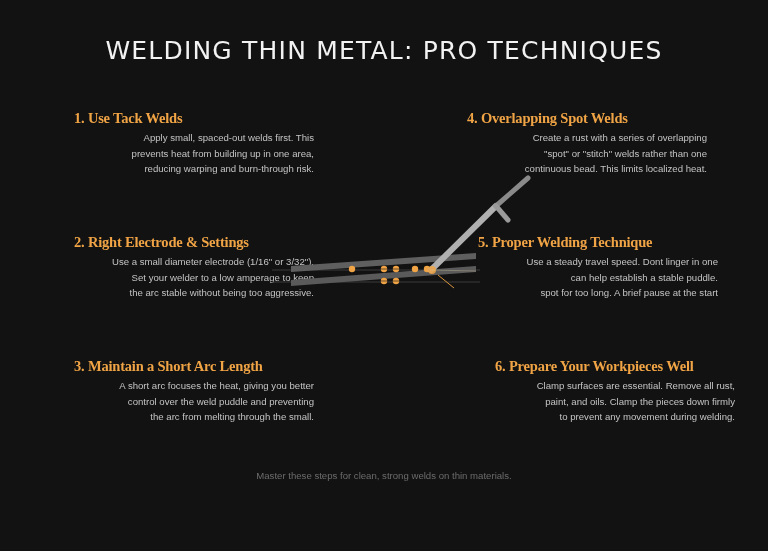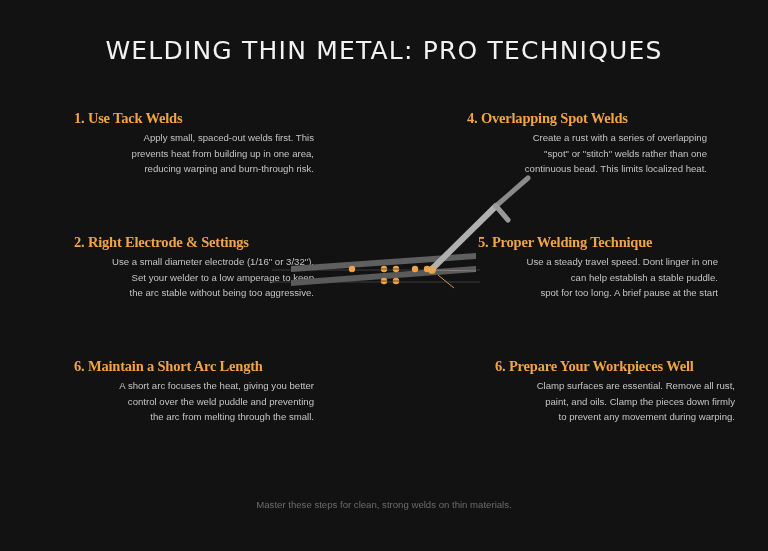--- a/index.html
+++ b/index.html
@@ -23,21 +23,21 @@
     font-family: Liberation Serif, serif;
     font-size: 14.5px; font-weight: bold; letter-spacing: -0.2px;
     white-space: nowrap;
   }
   .step p {
     margin: 0; color: #c4c4c4;
     font-size: 9.6px; line-height: 15.6px;
   }
   .step p span { display: block; white-space: nowrap; text-align: right; }
   .footer {
-    position: absolute; left: 0; top: 499px; width: 768px;
+    position: absolute; left: 0; top: 470px; width: 768px;
     text-align: center; color: #6c6c6c; font-size: 9.6px;
   }
   svg.illus { position: absolute; left: 0; top: 0; }
 </style>
 </head>
 <body>
 
 <div class="title">WELDING THIN METAL: PRO TECHNIQUES</div>
 
 <div class="step" style="left:74px; top:110px;">
@@ -52,21 +52,21 @@
 <div class="step" style="left:74px; top:234px;">
   <h2>2. Right Electrode &amp; Settings</h2>
   <p>
     <span>Use a small diameter electrode (1/16" or 3/32").</span>
     <span>Set your welder to a low amperage to keep</span>
     <span>the arc stable without being too aggressive.</span>
   </p>
 </div>
 
 <div class="step" style="left:74px; top:358px;">
-  <h2>6. Maintain a Short Arc Length</h2>
+  <h2>3. Maintain a Short Arc Length</h2>
   <p>
     <span>A short arc focuses the heat, giving you better</span>
     <span>control over the weld puddle and preventing</span>
     <span>the arc from melting through the small.</span>
   </p>
 </div>
 
 <div class="step" style="left:467px; top:110px;">
   <h2>4. Overlapping Spot Welds</h2>
   <p>
@@ -83,21 +83,21 @@
     <span>can help establish a stable puddle.</span>
     <span>spot for too long. A brief pause at the start</span>
   </p>
 </div>
 
 <div class="step" style="left:495px; top:358px;">
   <h2>6. Prepare Your Workpieces Well</h2>
   <p>
     <span>Clamp surfaces are essential. Remove all rust,</span>
     <span>paint, and oils. Clamp the pieces down firmly</span>
-    <span>to prevent any movement during warping.</span>
+    <span>to prevent any movement during welding.</span>
   </p>
 </div>
 
 <svg class="illus" width="768" height="551">
 
   <g>
     <line x1="272" y1="270" x2="480" y2="270" stroke="#3a3a3a" stroke-width="1"></line>
     <line x1="272" y1="282" x2="480" y2="282" stroke="#3a3a3a" stroke-width="1"></line>
   </g>
 

